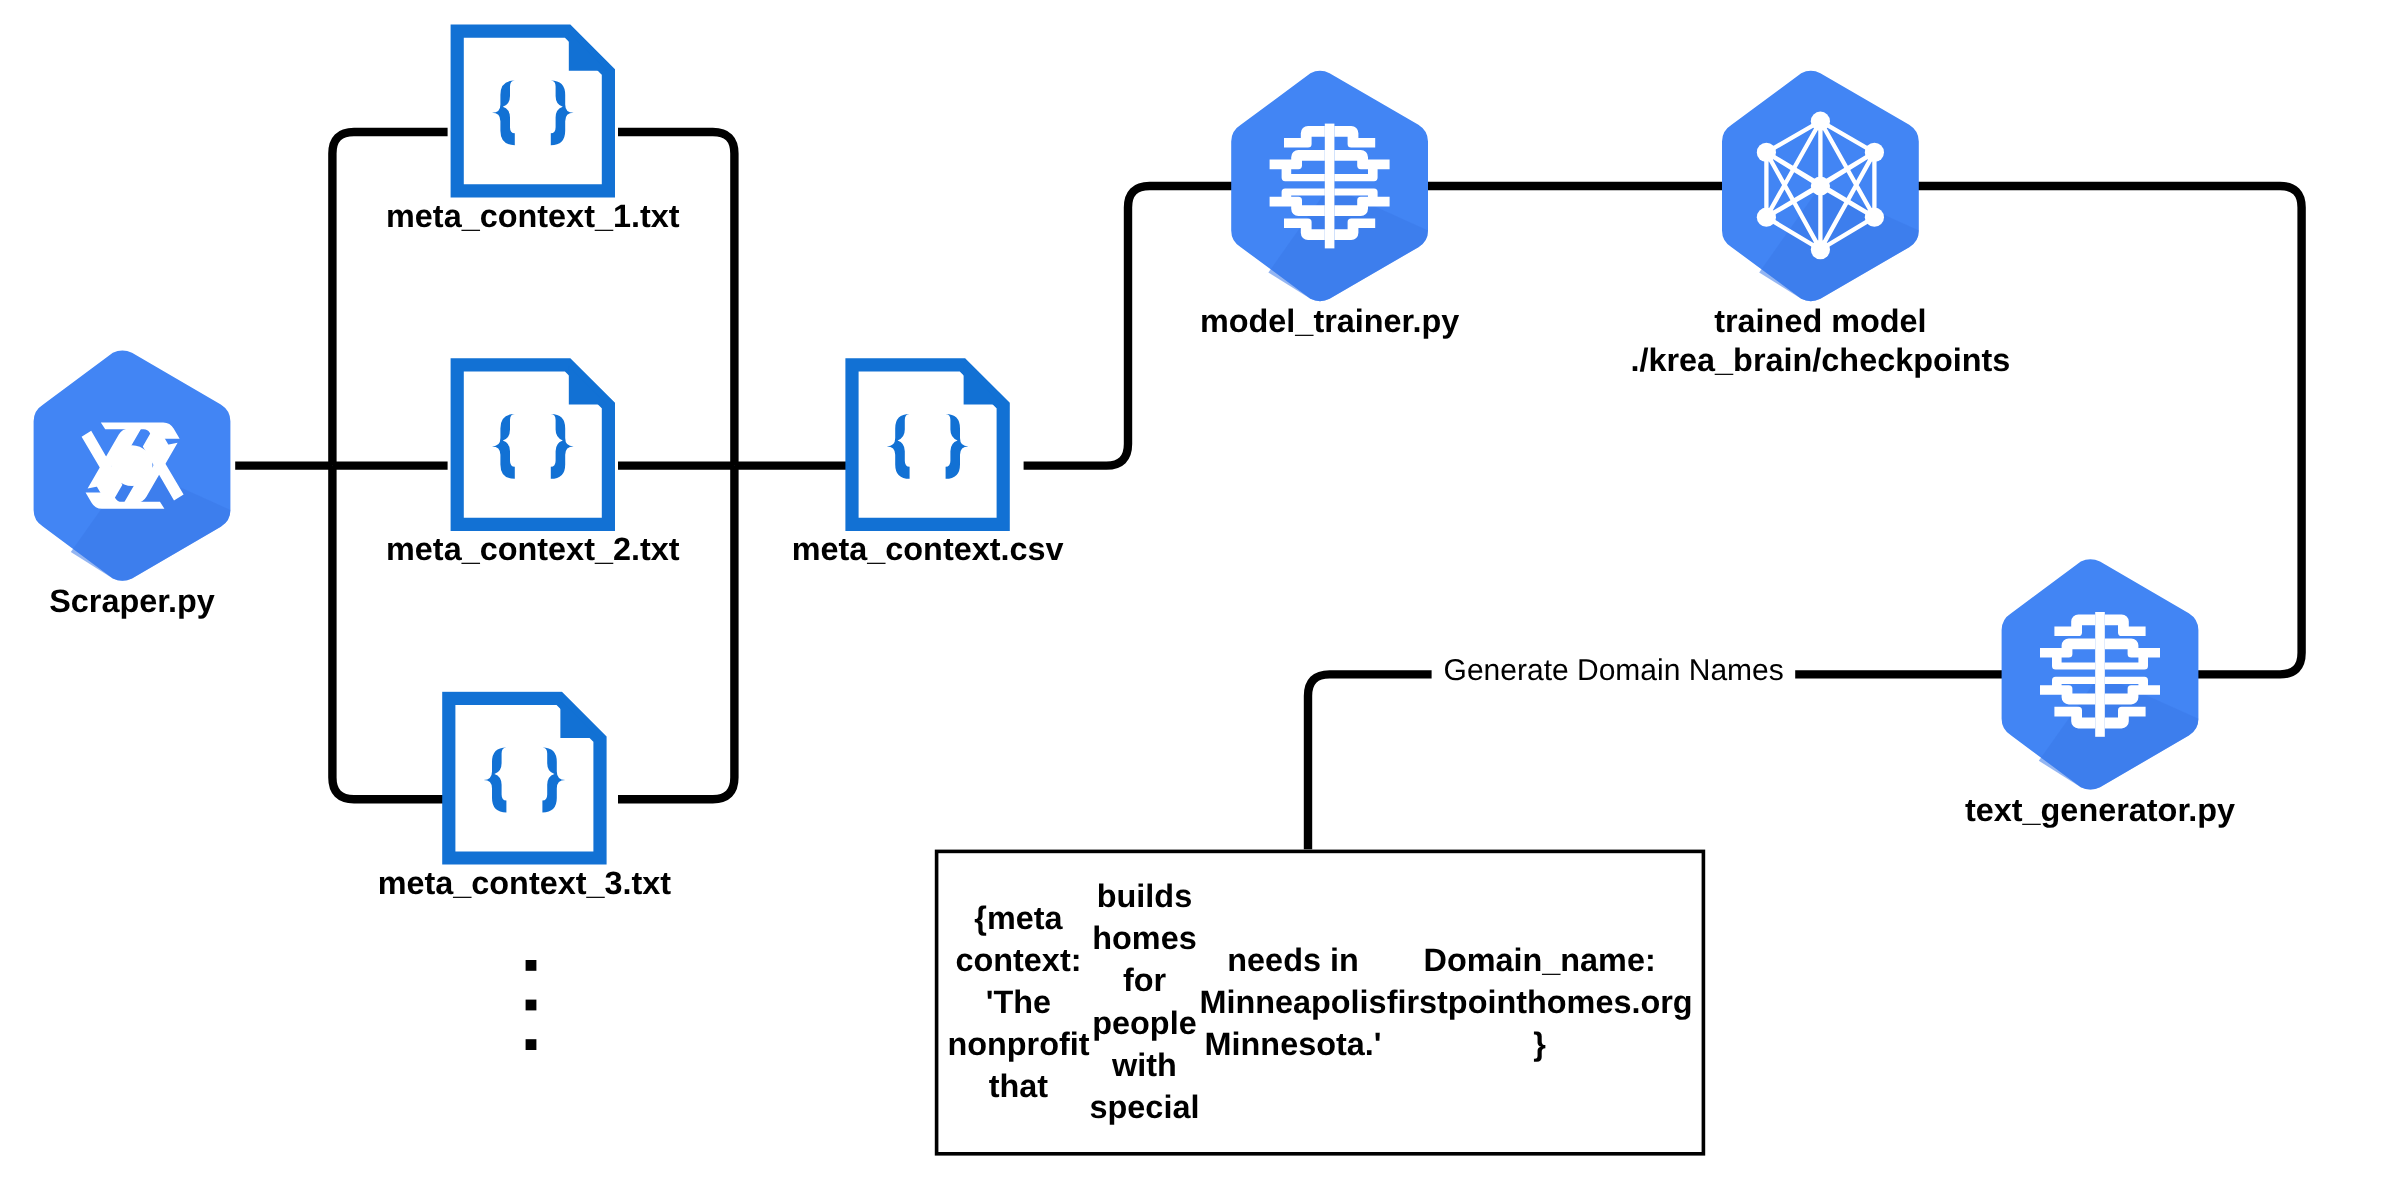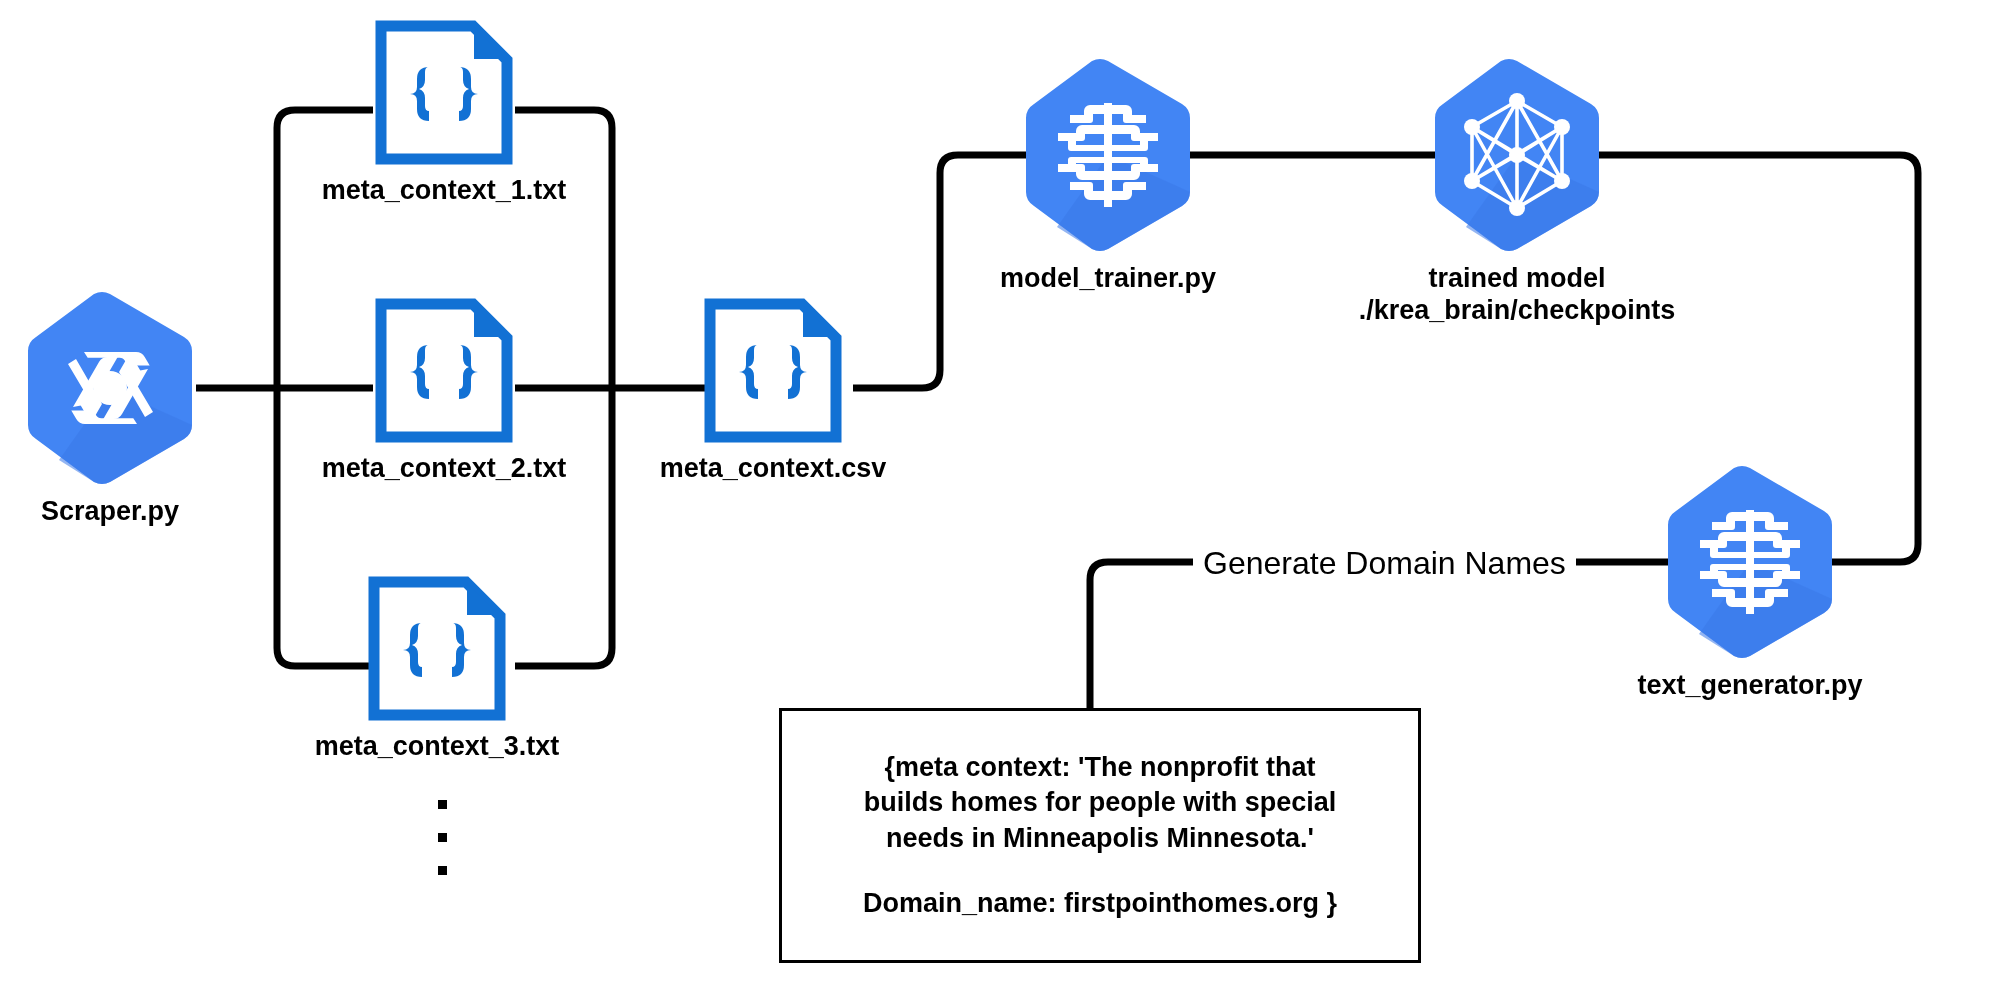--- a/index.html
+++ b/index.html
@@ -24,39 +24,38 @@
     width: 2000px;
     height: 992px;
   }
   .node {
     position: absolute;
     display: flex;
     flex-direction: column;
     align-items: center;
   }
   .node-label {
-    margin-top: 10px;
     font-size: 27px;
     font-weight: bold;
     color: #000000;
     text-align: center;
     line-height: 1.18;
     white-space: pre;
   }
   .hex-icon {
     width: 172px;
     height: 196px;
   }
   .file-icon {
     width: 138px;
     height: 145px;
   }
   .edge-label {
     position: absolute;
-    font-size: 32px;
+    font-size: 25px;
     font-weight: normal;
     color: #000000;
     background: #ffffff;
     padding: 0 10px;
     white-space: nowrap;
   }
   .ellipsis-dots {
     position: absolute;
     display: flex;
     flex-direction: column;
@@ -68,21 +67,21 @@
     width: 9px;
     height: 9px;
     background: #000000;
   }
   .text-box {
     position: absolute;
     box-sizing: border-box;
     border: 3px solid #000000;
     background: #ffffff;
     display: flex;
-    flex-direction: column;
+    flex-direction: row;
     justify-content: center;
     align-items: center;
     padding: 18px 22px;
   }
   .tb-line {
     font-size: 27px;
     font-weight: bold;
     color: #000000;
     text-align: center;
     line-height: 1.30;

